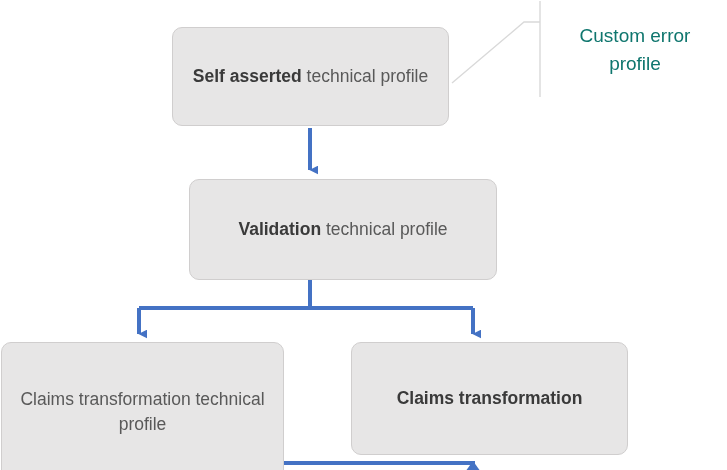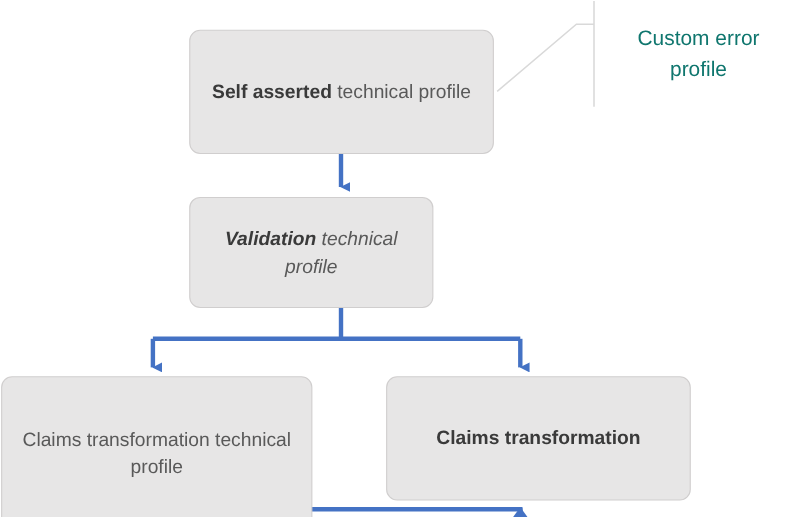--- a/index.html
+++ b/index.html
@@ -38,28 +38,27 @@
     width: 100%;
   }
   .node b {
     color: #3A3A3A;
     font-weight: bold;
   }
   #node-self-asserted {
     left: 172px;
     top: 27px;
     width: 277px;
-    height: 113px;
+    height: 99px;
   }
   #node-validation {
-    left: 172px;
+    left: 189px;
     top: 179px;
-    width: 222px;
+    width: 308px;
     height: 101px;
-    font-style: italic;
   }
   #node-claims-transformation-technical {
     left: 1px;
     top: 342px;
     width: 283px;
     height: 140px;
   }
   #node-claims-transformation {
     left: 335px;
     top: 342px;

